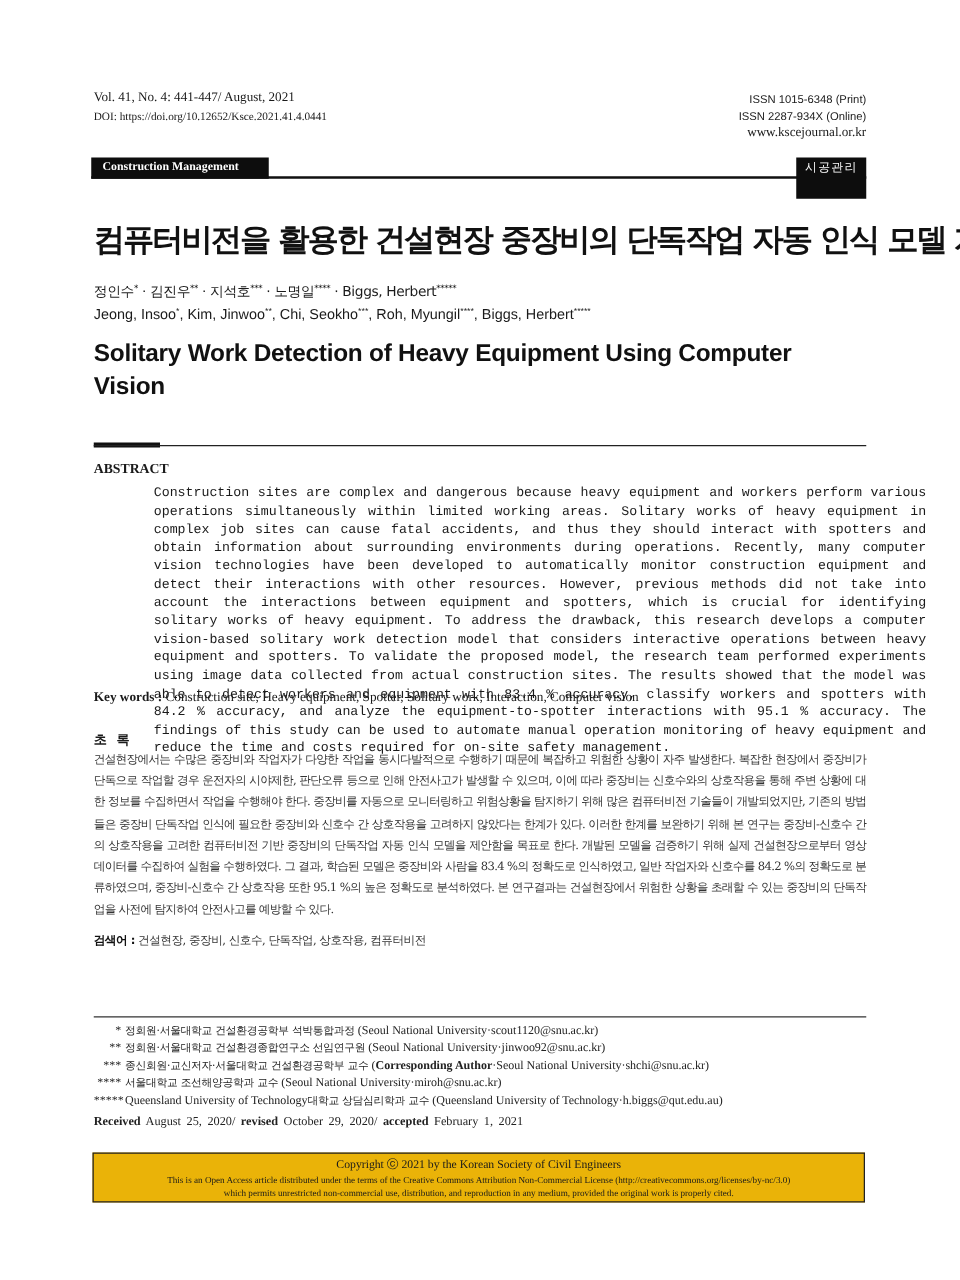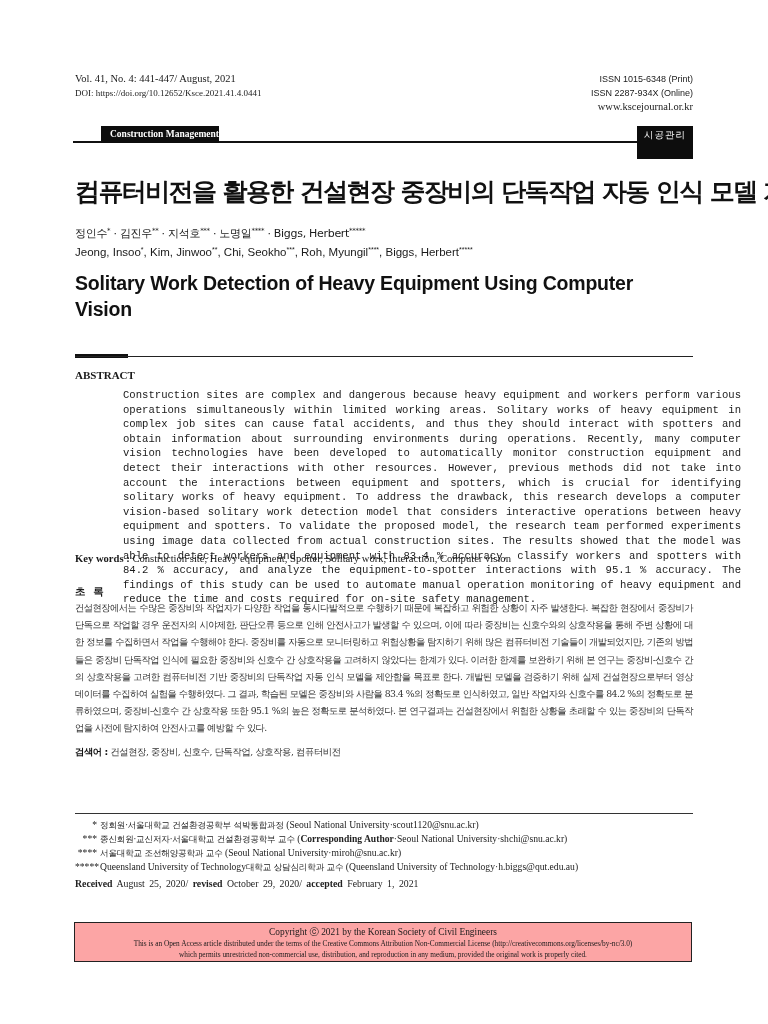--- a/index.html
+++ b/index.html
@@ -7,21 +7,21 @@
 
   .hdr-left { position: absolute; left: 75px; top: 72px; font-family: "Liberation Serif", serif; }
   .hdr-left .j { font-size: 10.5px; font-weight: bold; line-height: 14px; }
   .hdr-left .v { font-size: 10.5px; line-height: 14px; }
   .hdr-left .d { font-size: 9px; line-height: 14px; }
   .hdr-right { position: absolute; right: 75px; top: 72px; text-align: right; font-family: "Liberation Sans", sans-serif; }
   .hdr-right .i { font-size: 9px; line-height: 14px; }
   .hdr-right .w { font-size: 10.5px; line-height: 14px; font-family: "Liberation Serif", serif; }
 
   .cat-bar { position: absolute; left: 73px; top: 126px; width: 620px; height: 17px; border-bottom: 2px solid #111; box-sizing: border-box; }
-  .cat-left { position: absolute; left: 0; top: 0; height: 17px; background: #0d0d0d; color: #fff; font-family: "Liberation Serif", serif; font-weight: bold; font-size: 9.5px; line-height: 17px; padding: 0 0 0 9px; margin-left: 28px; }
+  .cat-left { position: absolute; left: 0; top: 0; height: 17px; background: #0d0d0d; color: #fff; font-family: "Liberation Serif", serif; font-weight: bold; font-size: 9.5px; line-height: 17px; padding: 0 24px 0 9px; }
   .cat-right { position: absolute; right: 0; top: 0; height: 33px; background: #0d0d0d; color: #fff; font-family: "DejaVu Sans", sans-serif; font-size: 9.5px; line-height: 17px; padding: 0 7px; letter-spacing: 1px; }
 
   .ko-title { position: absolute; left: 75px; top: 175px; font-family: "DejaVu Sans", sans-serif; font-weight: bold; font-size: 25px; letter-spacing: -1.6px; color: #111; white-space: nowrap; }
   .ko-authors { position: absolute; left: 75px; top: 226px; font-family: "DejaVu Sans", sans-serif; font-size: 11px; letter-spacing: -0.3px; white-space: nowrap; }
   .en-authors { position: absolute; left: 75px; top: 246px; font-family: "Liberation Sans", sans-serif; font-size: 11.5px; white-space: nowrap; }
   sup { font-size: 7px; vertical-align: 4px; }
 
   .en-title { position: absolute; left: 75px; top: 270px; width: 600px; font-family: "Liberation Sans", sans-serif; font-weight: bold; font-size: 19.5px; line-height: 26px; color: #111; letter-spacing: -0.2px; }
 
   .abs-rule { position: absolute; left: 75px; top: 356px; width: 618px; height: 1px; background: #222; }
@@ -38,21 +38,21 @@
   .ko-kw b { font-family: "DejaVu Sans", sans-serif; font-weight: bold; color: #111; }
 
   .fn-rule { position: absolute; left: 75px; top: 813px; width: 618px; height: 1px; background: #333; }
   .footnotes { position: absolute; left: 75px; top: 818px; width: 640px; font-family: "Liberation Serif", serif; font-size: 9.6px; line-height: 14px; color: #222; }
   .fn { white-space: nowrap; }
   .fn .mark { display: inline-block; width: 22px; text-align: right; margin-right: 3px; }
   .fn .ko { font-family: "DejaVu Serif", serif; font-size: 8.6px; letter-spacing: -0.2px; }
   .dates { margin-top: 3px; font-family: "Liberation Serif", serif; font-size: 9.8px; word-spacing: 2px; }
   .dates b { font-weight: bold; }
 
-  .copy-box { position: absolute; left: 74px; top: 922px; width: 618px; height: 40px; background: #fca5a5; border: 1.5px solid #222; box-sizing: border-box; font-family: "Liberation Serif", serif; text-align: center; padding-top: 3px; }
+  .copy-box { position: absolute; left: 74px; top: 922px; width: 618px; height: 40px; background: #eab308; border: 1.5px solid #222; box-sizing: border-box; font-family: "Liberation Serif", serif; text-align: center; padding-top: 3px; }
   .copy-box .c1 { font-size: 9.4px; line-height: 12px; }
   .copy-box .c2 { font-size: 7.3px; line-height: 11px; }
   .copy-box .c3 { font-size: 7.3px; line-height: 11px; }
 </style>
 </head>
 <body>
 
 <div class="hdr-left">
   <div class="v">Vol. 41, No. 4: 441-447/ August, 2021</div>
   <div class="d">DOI: https://doi.org/10.12652/Ksce.2021.41.4.0441</div>
@@ -103,20 +103,24 @@
   <span>건설현장, 중장비, 신호수, 단독작업, 상호작용, 컴퓨터비전</span>
 </div>
 
 <div class="fn-rule"></div>
 <div class="footnotes">
   <div class="fn">
     <span class="mark">*</span><span class="ko">정회원·서울대학교 건설환경공학부 석박통합과정</span>
     <span>(Seoul National University·scout1120@snu.ac.kr)</span>
   </div>
   <div class="fn">
+    <span class="mark">**</span><span class="ko">정회원·서울대학교 건설환경종합연구소 선임연구원</span>
+    <span>(Seoul National University·jinwoo92@snu.ac.kr)</span>
+  </div>
+  <div class="fn">
     <span class="mark">***</span><span class="ko">종신회원·교신저자·서울대학교 건설환경공학부 교수</span>
     (<b>Corresponding Author</b><span>·Seoul National University·shchi@snu.ac.kr)</span>
   </div>
   <div class="fn">
     <span class="mark">****</span><span class="ko">서울대학교 조선해양공학과 교수</span>
     <span>(Seoul National University·miroh@snu.ac.kr)</span>
   </div>
   <div class="fn">
     <span class="mark">*****</span><span>Queensland University of Technology</span><span class="ko">대학교 상담심리학과 교수</span>
     <span>(Queensland University of Technology·h.biggs@qut.edu.au)</span>

